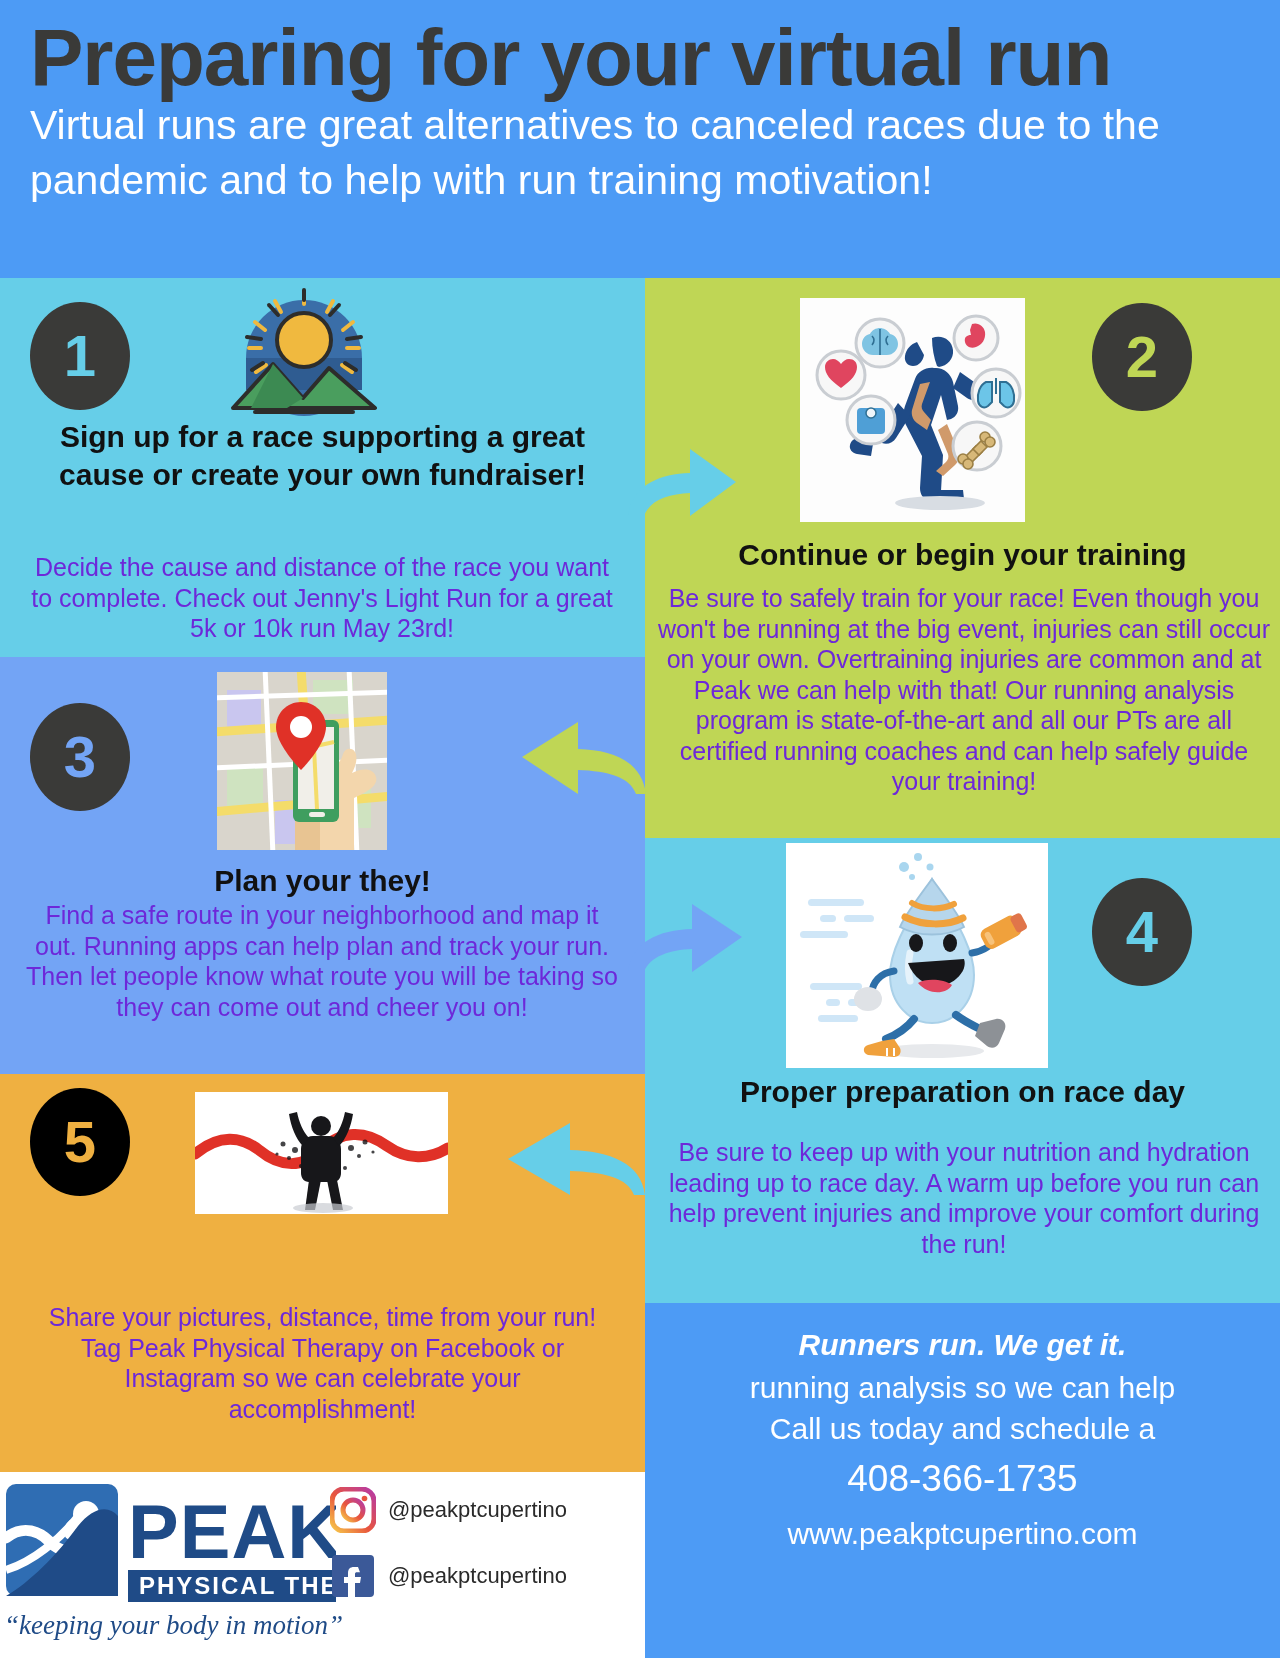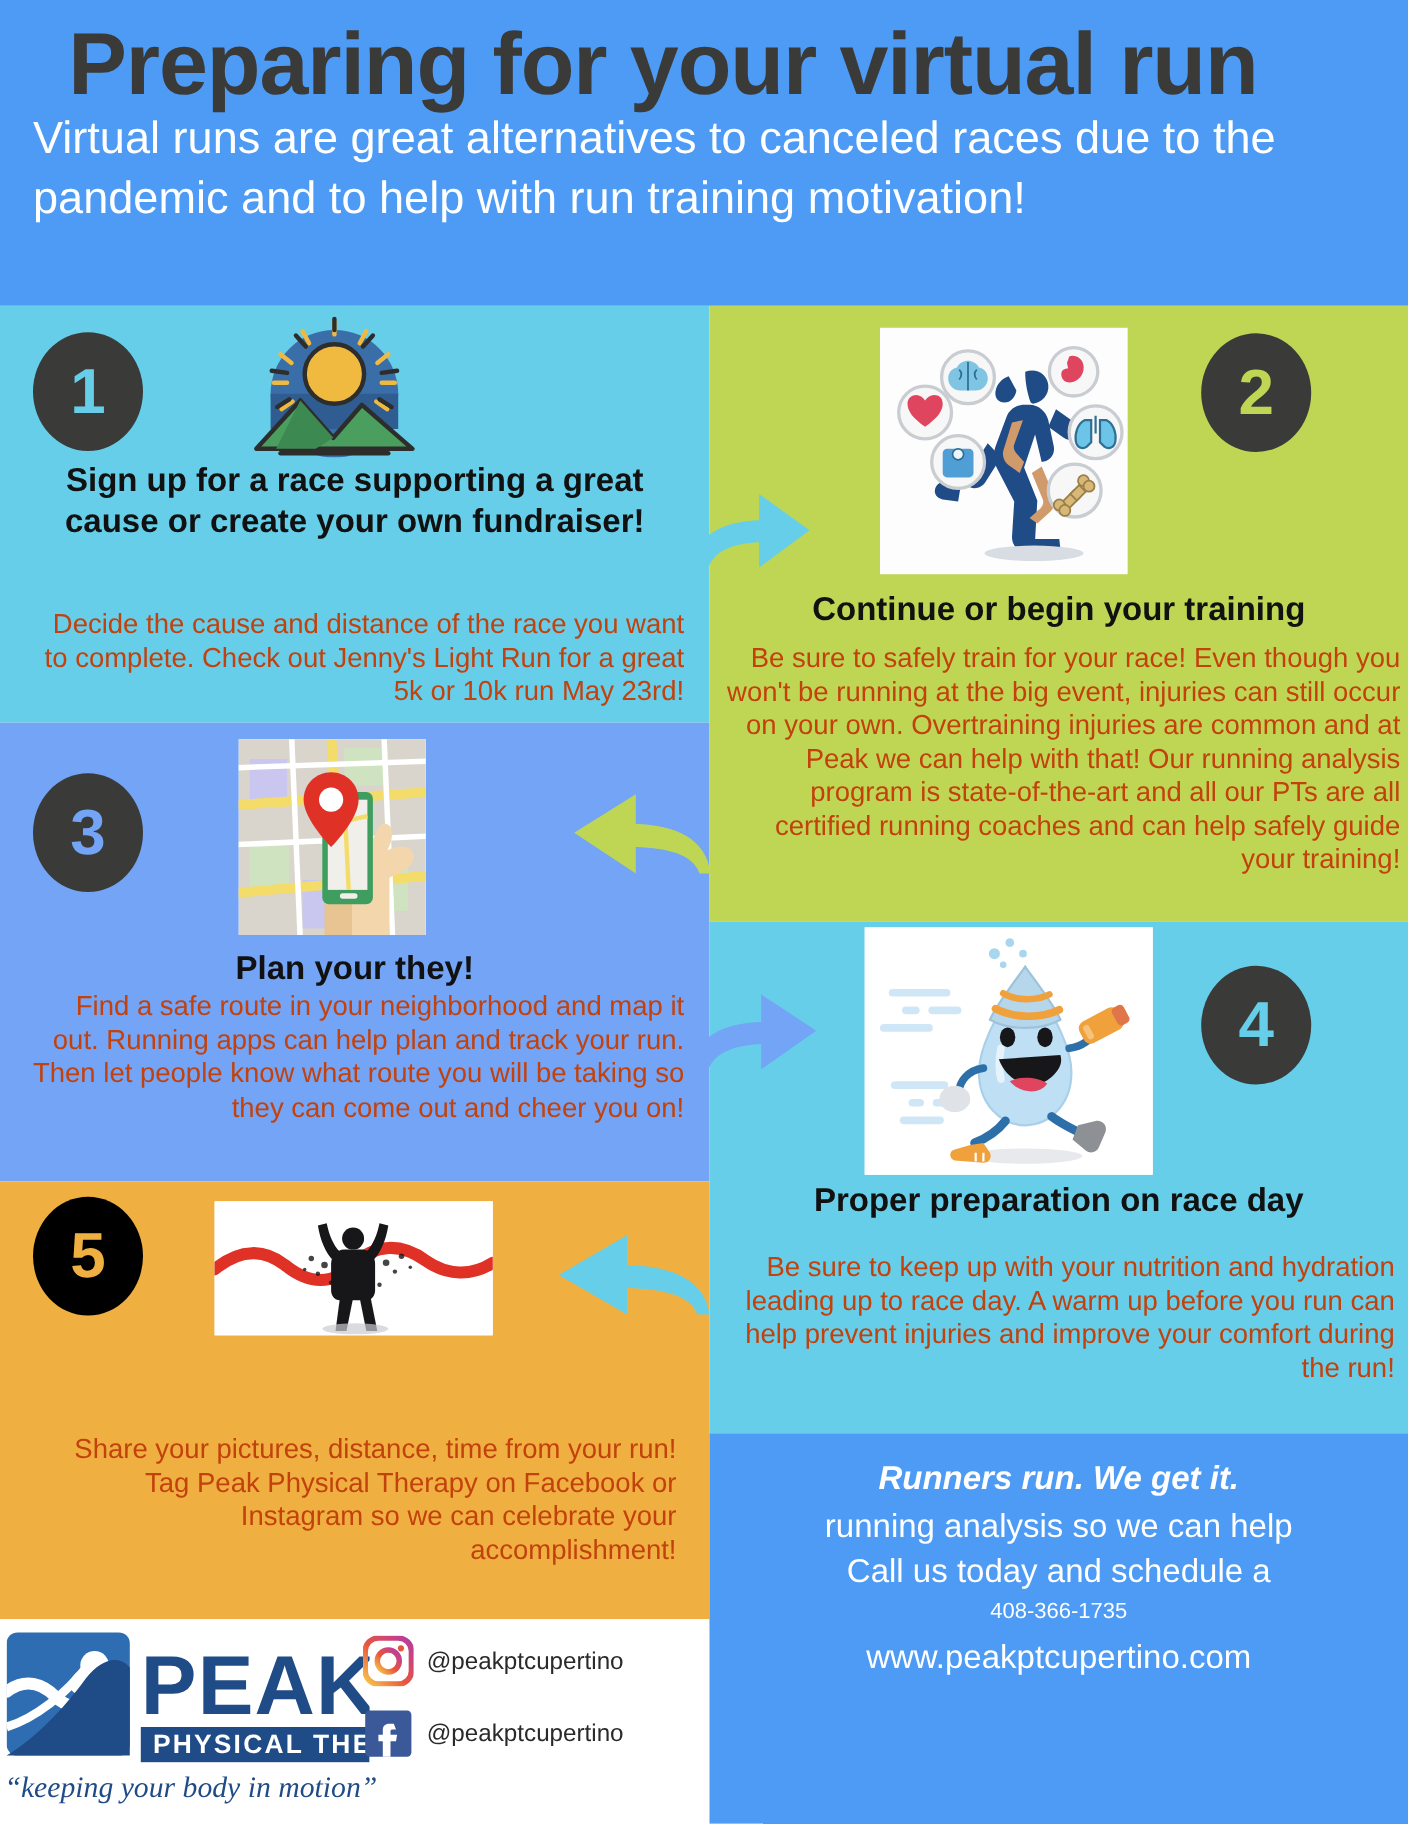--- a/index.html
+++ b/index.html
@@ -14,21 +14,20 @@
   
   .header {
     position: absolute; left: 0; top: 0; width: 1280px; height: 278px;
     background: #4d9bf5;
     padding: 18px 30px 0 30px;
   }
   .header h1 {
     font-size: 80px; line-height: 1.0; font-weight: bold;
     color: #3a3a38; letter-spacing: -1px;
     font-family: "Liberation Sans", sans-serif;
-    margin-left: 32px;
   }
   .header h2 {
     margin-top: 0;
     font-size: 41px; line-height: 1.35; font-weight: normal;
     color: #ffffff; text-align: left;
     font-family: "Liberation Sans", sans-serif;
   }
 
   
   .panel { position: absolute; overflow: hidden; }
@@ -56,21 +55,21 @@
 
   
   .arrow { position: absolute; }
 
   
   .step-title {
     font-size: 30px; font-weight: bold; color: #111111; text-align: center;
     line-height: 1.27; font-family: "Liberation Sans", sans-serif;
   }
   .step-body {
-    font-size: 25px; color: #c2410c; text-align: right;
+    font-size: 25px; color: #6d28d9; text-align: center;
     line-height: 1.22; font-family: "Liberation Sans", sans-serif;
   }
 
   .s1-title { position: absolute; left: 20px;  top: 418px;  width: 605px; }
   .s1-body  { position: absolute; left: 22px;  top: 552px;  width: 600px; }
 
   .s2-title { position: absolute; left: 650px; top: 536px;  width: 625px; }
   .s2-body  { position: absolute; left: 655px; top: 583px;  width: 618px; }
 
   .s3-title { position: absolute; left: 20px;  top: 862px;  width: 605px; }
@@ -87,21 +86,21 @@
   .i1 { left: 225px; top: 286px;  width: 158px; height: 130px; background: transparent; }
   .i2 { left: 800px; top: 298px;  width: 225px; height: 224px; }
   .i3 { left: 217px; top: 672px;  width: 170px; height: 178px; }
   .i4 { left: 786px; top: 843px;  width: 262px; height: 225px; }
   .i5 { left: 195px; top: 1092px; width: 253px; height: 122px; }
 
   
   .contact { position: absolute; left: 650px; top: 1322px; width: 625px; text-align: center; color: #ffffff; }
   .contact .tag { font-size: 30px; font-style: italic; font-weight: bold; line-height: 1.5; }
   .contact .line { font-size: 30px; line-height: 1.37; }
-  .contact .phone { font-size: 20px; line-height: 1.6; }
+  .contact .phone { font-size: 37px; line-height: 1.6; }
   .contact .web { font-size: 30px; line-height: 1.75; }
 
   
   .logo-wrap { position: absolute; left: 6px; top: 1478px; width: 330px; height: 175px; }
   .logo-tagline {
     position: absolute; left: 4px; top: 1610px; width: 320px;
     font-family: "Liberation Serif", serif; font-style: italic;
     font-size: 27px; color: #1f4b87; text-align: left; white-space: nowrap;
   }
   .social { position: absolute; display: flex; align-items: center; gap: 12px; }

